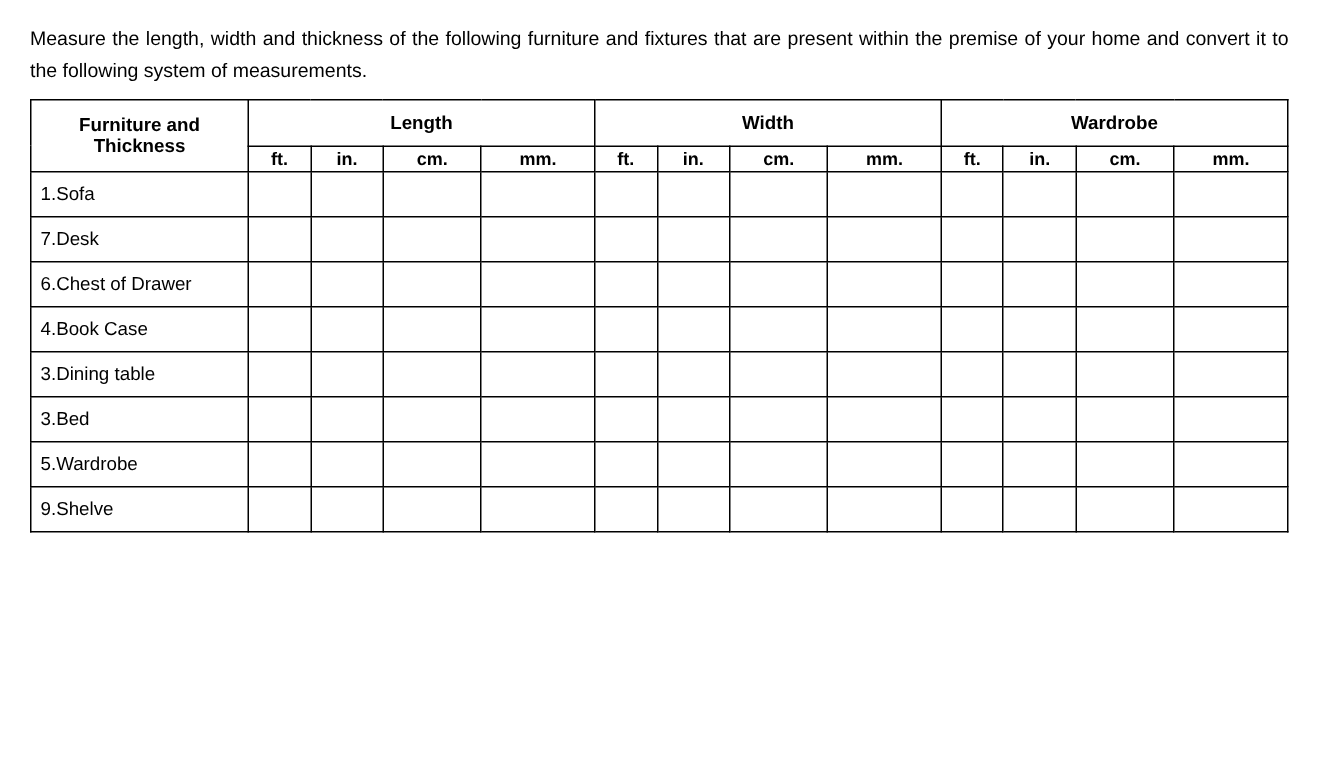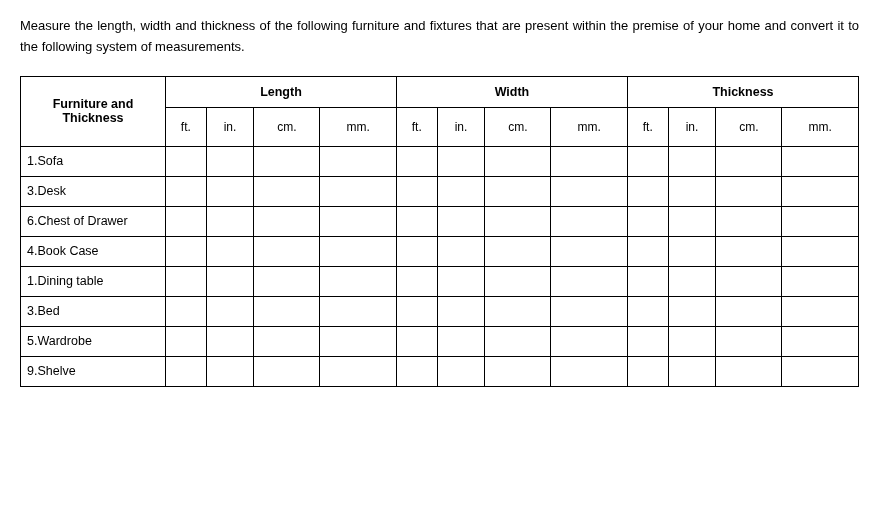--- a/index.html
+++ b/index.html
@@ -12,21 +12,21 @@
       font-family: Arial, sans-serif;
       font-size: 13px;
       background: #fff;
       color: #000;
       width: 879px;
       min-height: 508px;
       padding: 16px 20px;
     }
 
     .intro-text {
-      margin-bottom: 18px;
+      margin-bottom: 8px;
       line-height: 1.6;
       text-align: justify;
     }
 
     table {
       width: 100%;
       border-collapse: collapse;
       border: 1.5px solid #000;
     }
 
@@ -47,22 +47,22 @@
       vertical-align: middle;
       width: 145px;
     }
 
     .header-main .section-header {
       font-weight: bold;
     }
 
     .sub-header td {
       font-size: 12px;
-      padding: 12px 2px;
-      font-weight: normal;
+      padding: 1px 2px;
+      font-weight: bold;
     }
 
     .furniture-col {
       text-align: left;
       padding-left: 6px;
       width: 145px;
     }
 
     .data-row td {
       height: 30px;
@@ -76,21 +76,21 @@
 <body>
 
 <p class="intro-text">Measure the length, width and thickness of the following furniture and fixtures that are present within the premise of your home and convert it to the following system of measurements.</p>
 
 <table>
   <thead>
     <tr class="header-main">
       <th class="furniture-header" rowspan="2">Furniture and Thickness</th>
       <th colspan="4" class="section-header">Length</th>
       <th colspan="4" class="section-header">Width</th>
-      <th colspan="4" class="section-header">Thickness</th>
+      <th colspan="4" class="section-header">Wardrobe</th>
     </tr>
     <tr class="sub-header">
       <td>ft.</td>
       <td>in.</td>
       <td>cm.</td>
       <td>mm.</td>
       <td>ft.</td>
       <td>in.</td>
       <td>cm.</td>
       <td>mm.</td>
@@ -110,21 +110,21 @@
         <td></td>
         <td></td>
         <td></td>
         <td></td>
         <td></td>
         <td></td>
         <td></td>
         <td></td>
       </tr>
       <tr class="data-row">
-        <td class="furniture-col">3.Desk</td>
+        <td class="furniture-col">7.Desk</td>
         <td></td>
         <td></td>
         <td></td>
         <td></td>
         <td></td>
         <td></td>
         <td></td>
         <td></td>
         <td></td>
         <td></td>
@@ -155,21 +155,21 @@
         <td></td>
         <td></td>
         <td></td>
         <td></td>
         <td></td>
         <td></td>
         <td></td>
         <td></td>
       </tr>
       <tr class="data-row">
-        <td class="furniture-col">1.Dining table</td>
+        <td class="furniture-col">3.Dining table</td>
         <td></td>
         <td></td>
         <td></td>
         <td></td>
         <td></td>
         <td></td>
         <td></td>
         <td></td>
         <td></td>
         <td></td>

